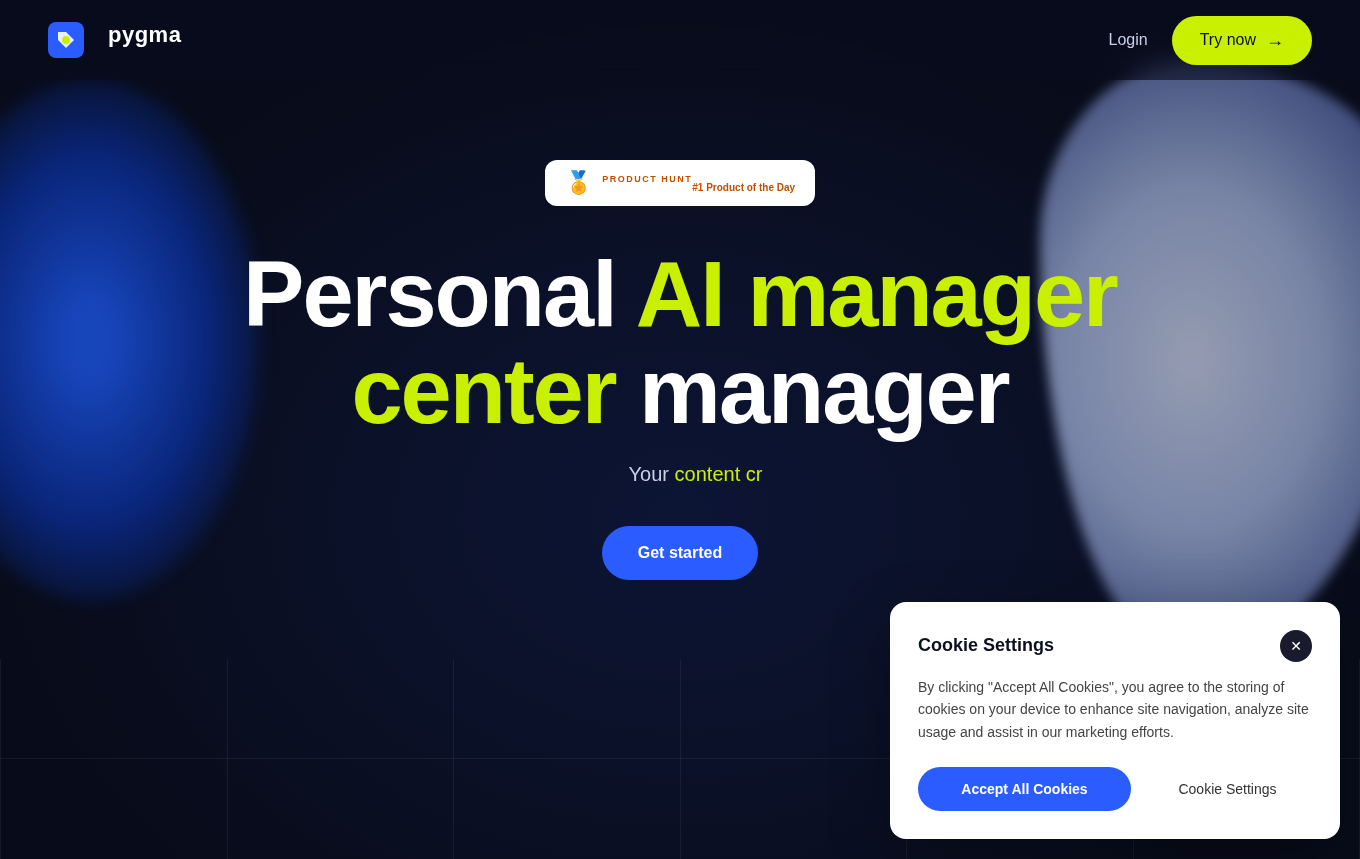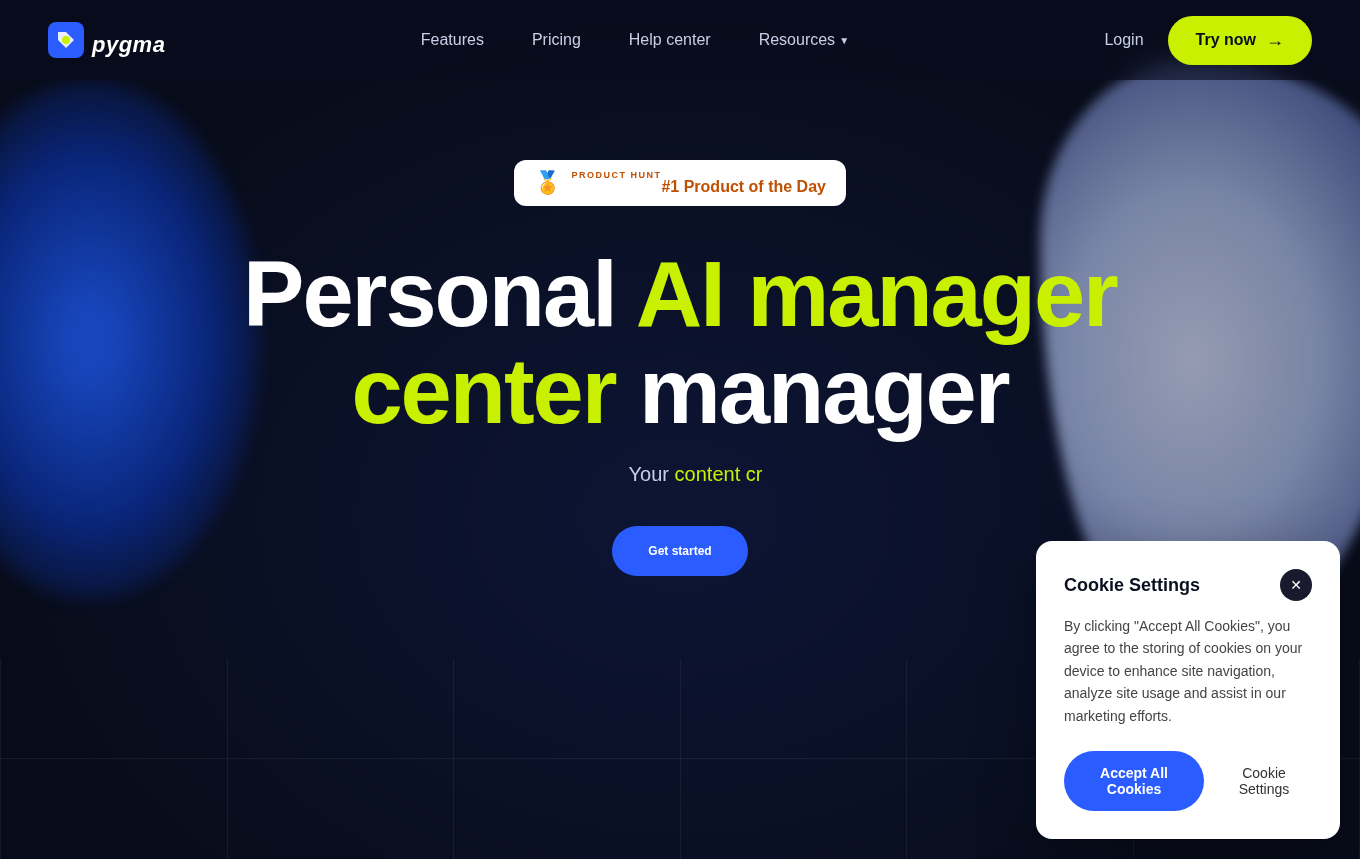--- a/index.html
+++ b/index.html
@@ -57,24 +57,23 @@
       align-items: center;
       justify-content: space-between;
       padding: 0 48px;
       height: 80px;
       background: rgba(8, 12, 28, 0.6);
       backdrop-filter: blur(10px);
     }
 
     .nav-logo {
       display: flex;
-      align-items: flex-end;
-      gap: 8px;
+      align-items: flex-start;
+      gap: 24px;
       text-decoration: none;
-      font-style: italic;
     }
 
     .nav-logo-icon {
       width: 36px;
       height: 36px;
     }
 
     .nav-logo-text {
       color: #fff;
       font-size: 22px;
@@ -120,21 +119,21 @@
       font-size: 16px;
     }
 
     .btn-try-now {
       background: #c8f000;
       color: #0a1020;
       border: none;
       border-radius: 50px;
       padding: 14px 28px;
       font-size: 16px;
-      font-weight: 700;
+      font-weight: 400;
       cursor: pointer;
       display: flex;
       align-items: center;
       gap: 10px;
       transition: opacity 0.2s;
     }
 
     .arrow-icon {
       font-size: 18px;
     }
@@ -171,21 +170,21 @@
 
     .badge-small-text {
       font-size: 9px;
       letter-spacing: 1.5px;
       color: #c05000;
       font-weight: 600;
       text-transform: uppercase;
     }
 
     .badge-main-text {
-      font-size: 16px;
+      font-size: 10px;
       font-weight: 700;
       color: #c05000;
       margin-top: 8px;
     }
 
     
     .hero-title {
       text-align: center;
       font-size: 92px;
       font-weight: 800;
@@ -217,21 +216,21 @@
       gap: 16px;
       margin-top: 40px;
     }
 
     .btn-get-started {
       background: #2a5cff;
       color: #fff;
       border: none;
       border-radius: 50px;
       padding: 18px 36px;
-      font-size: 12px;
+      font-size: 16px;
       font-weight: 600;
       cursor: pointer;
       transition: opacity 0.2s;
     }
 
     .btn-see-how {
       background: transparent;
       color: #fff;
       border: 1.5px solid rgba(255,255,255,0.3);
       border-radius: 50px;
@@ -283,21 +282,21 @@
       height: 1px;
       background: rgba(255,255,255,0.06);
       z-index: 3;
     }
 
     
     .cookie-banner {
       position: fixed;
       bottom: 20px;
       right: 20px;
-      width: 304px;
+      width: 450px;
       background: #fff;
       border-radius: 16px;
       padding: 28px;
       box-shadow: 0 20px 60px rgba(0,0,0,0.3);
       z-index: 100;
     }
 
     .cookie-header {
       display: flex;
       align-items: center;
@@ -382,37 +381,20 @@
 <nav>
   <a class="nav-logo" href="#">
     <svg class="nav-logo-icon" viewBox="0 0 36 36" fill="none">
       <rect width="36" height="36" rx="8" fill="#2a5cff"></rect>
       <path d="M10 10 L18 10 L26 18 L18 26 L10 18 Z" fill="white" opacity="0.9"></path>
       <circle cx="18" cy="18" r="4" fill="#c8f000"></circle>
     </svg>
     <span class="nav-logo-text">pygma</span>
   </a>
 
-  <ul class="nav-links">
-    <li>
-      <a href="#">Features</a>
-    </li>
-    <li>
-      <a href="#">Pricing</a>
-    </li>
-    <li>
-      <a href="#">Help center</a>
-    </li>
-    <li>
-      <a href="#" class="nav-resources">
-        <span>Resources</span>
-        <span class="chevron-icon">▼</span>
-      </a>
-    </li>
-  </ul>
 
   <div class="nav-right">
     <a href="#" class="nav-login">Login</a>
     <button class="btn-try-now">
       <span>Try now</span>
       <span class="arrow-icon">→</span>
     </button>
   </div>
 </nav>
 

